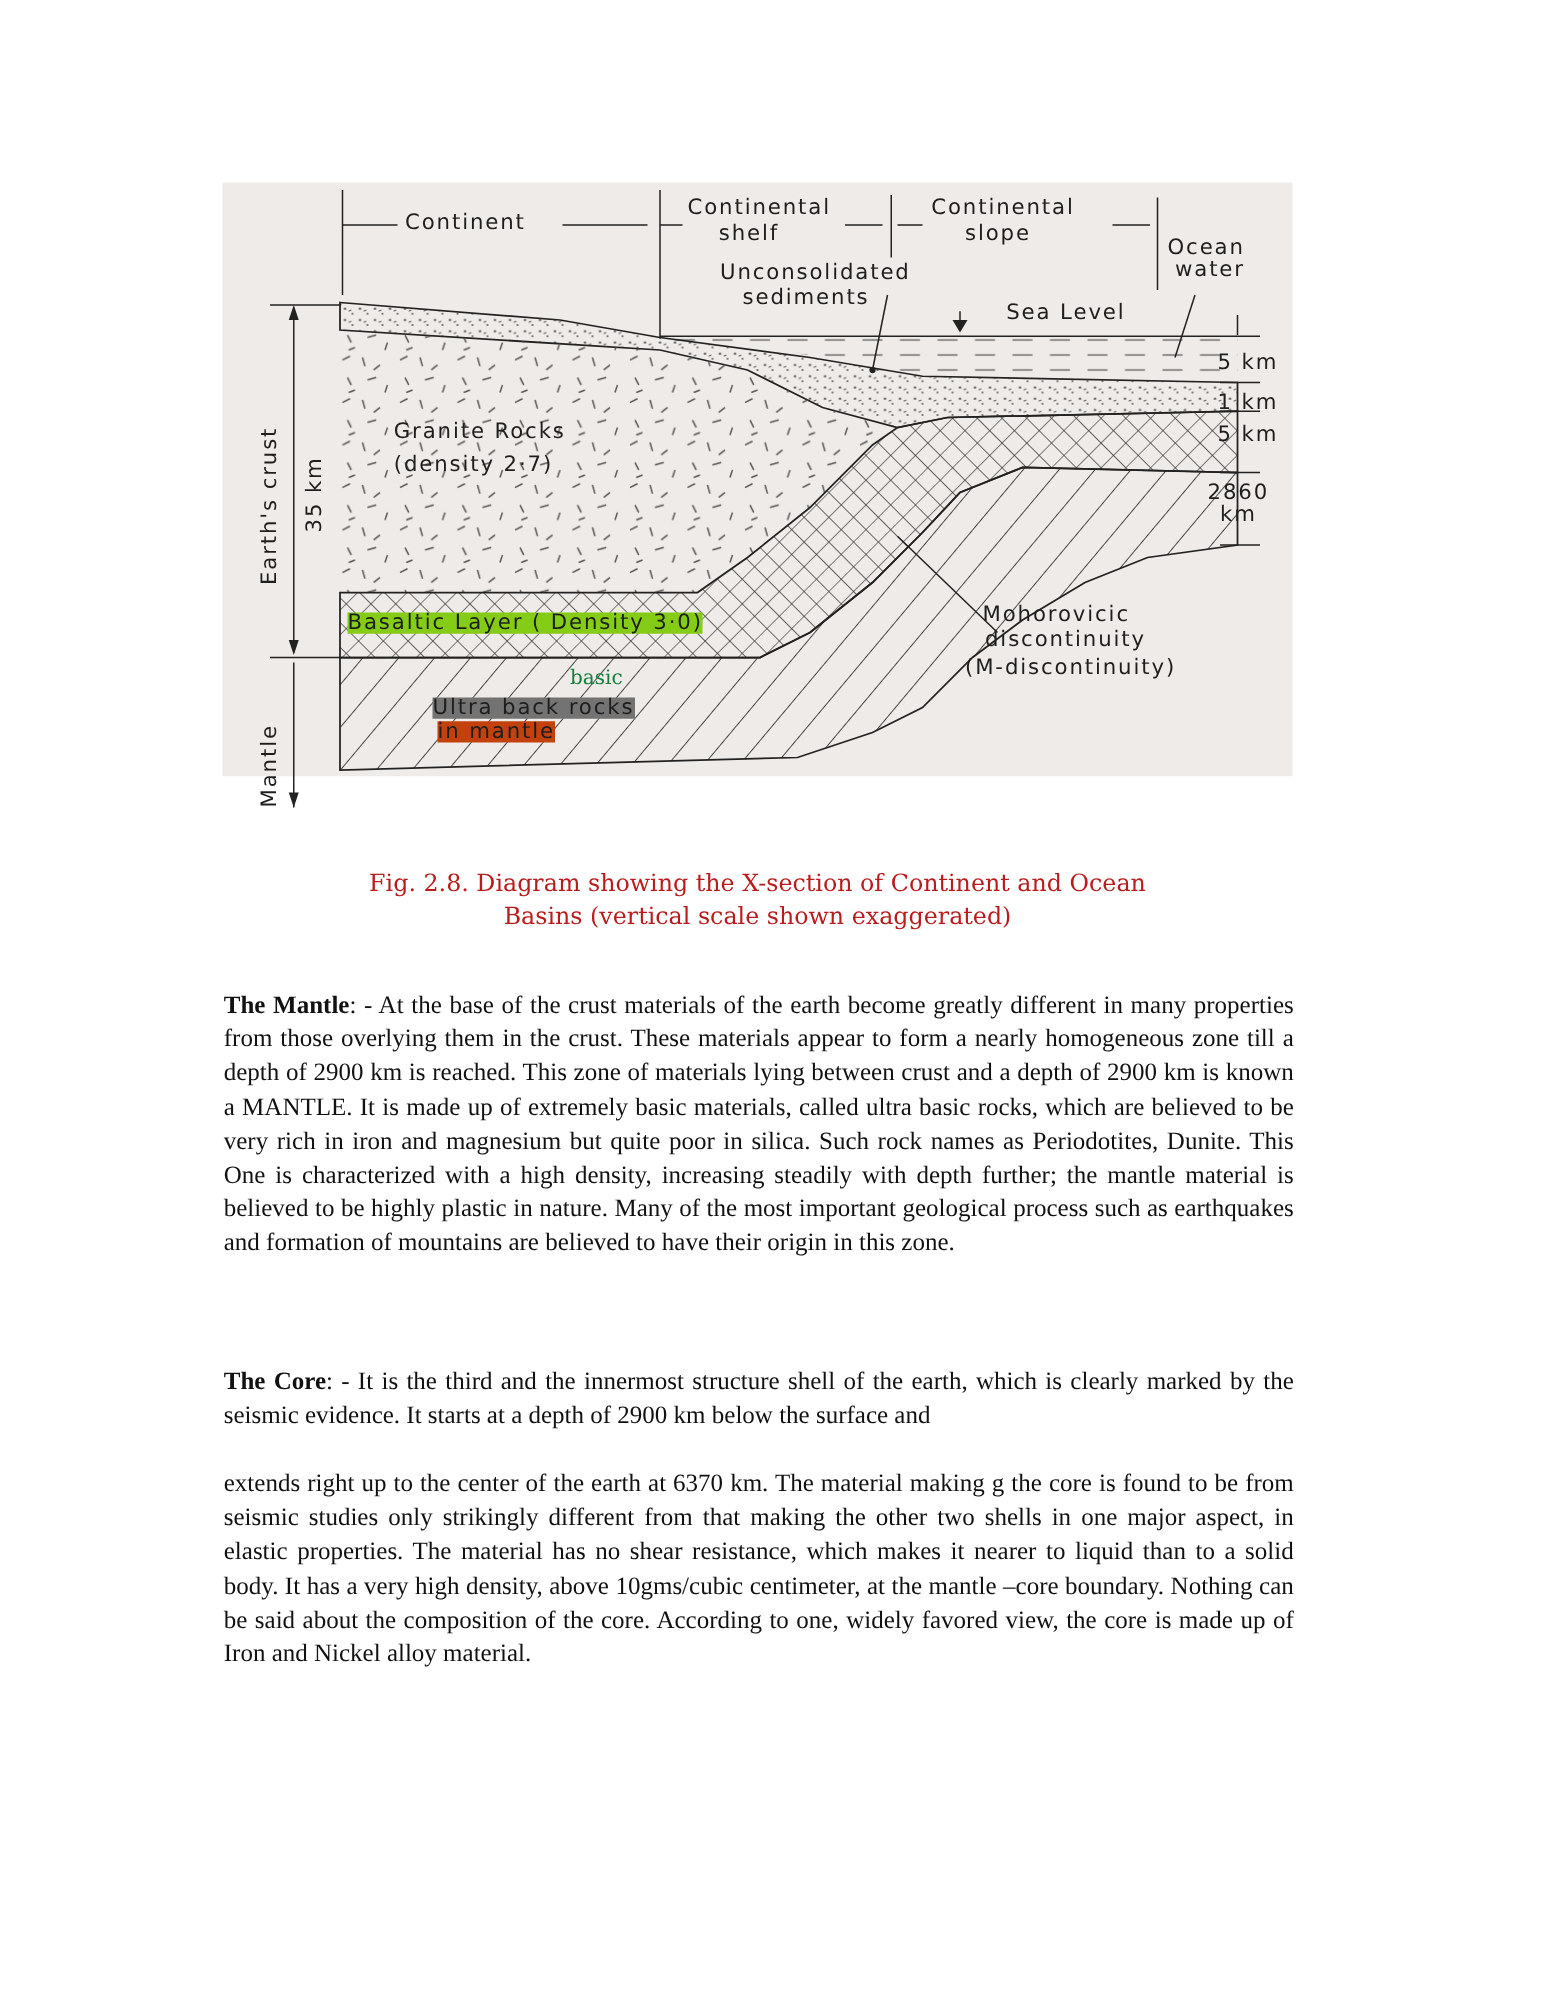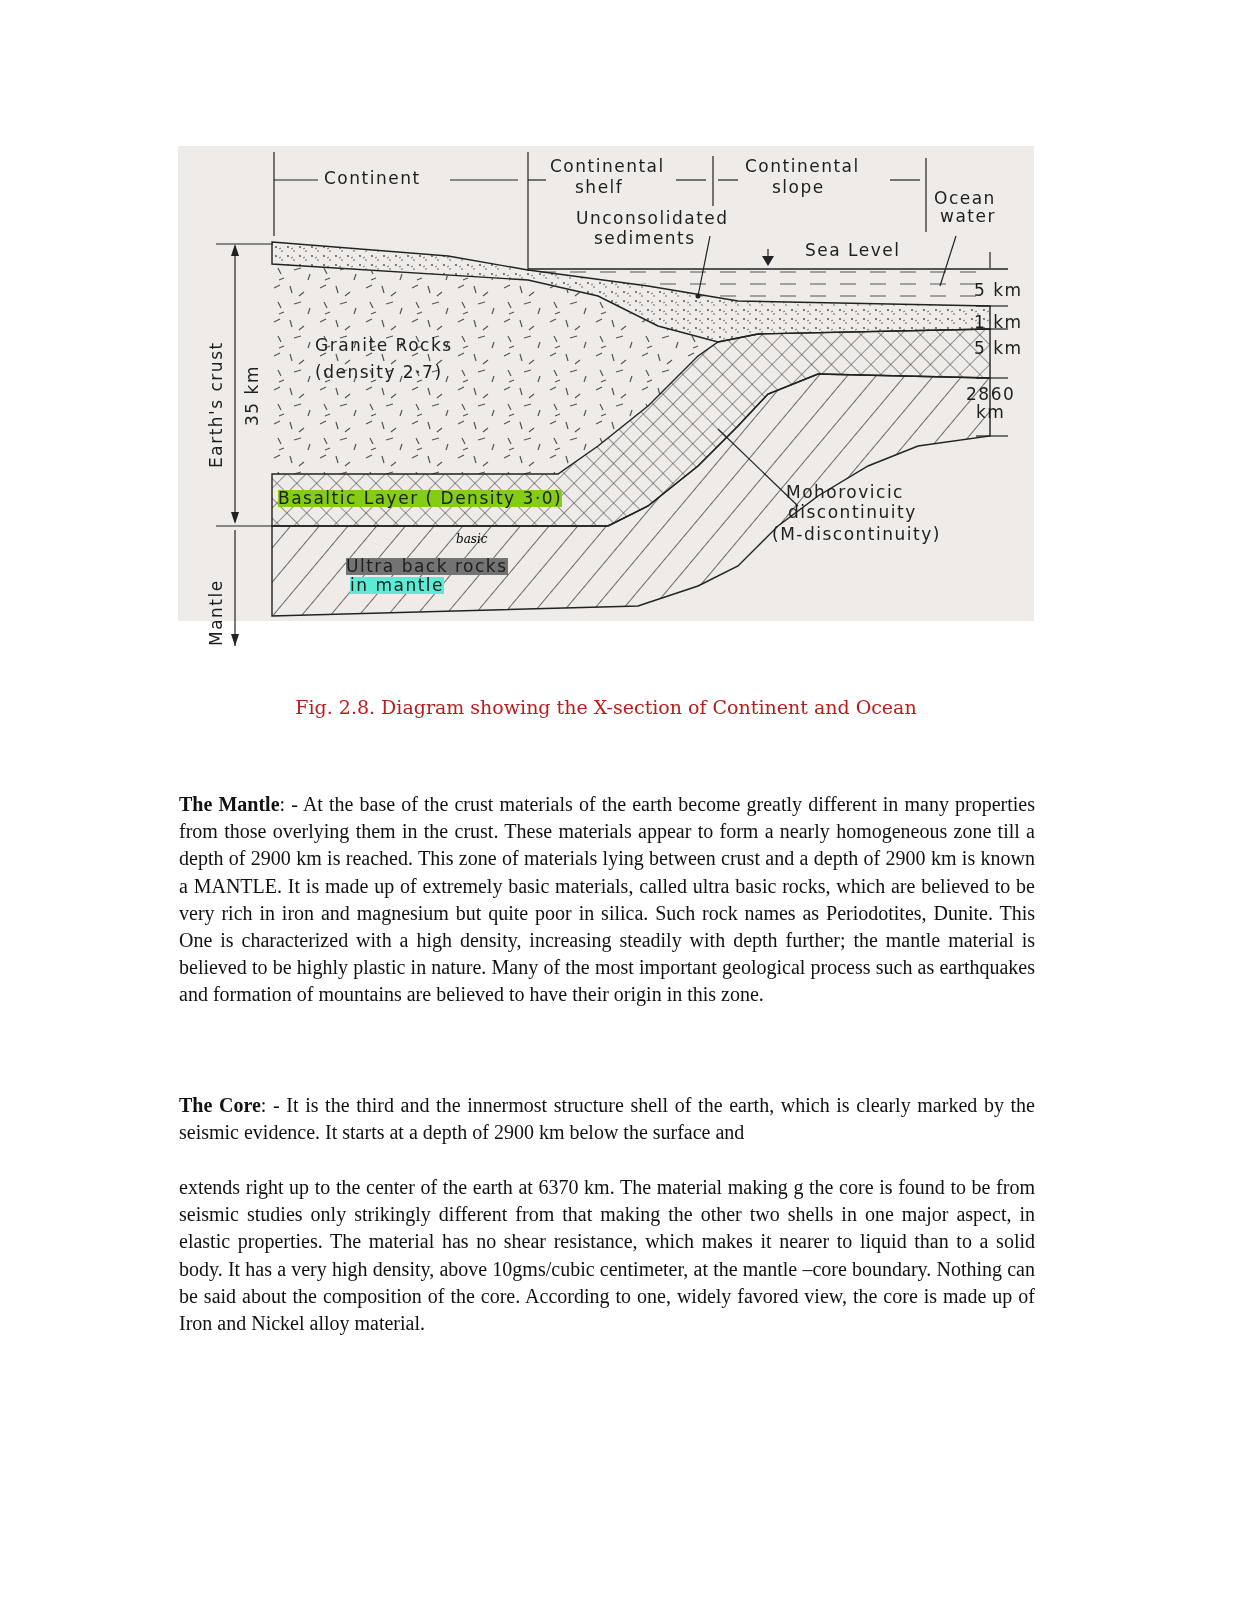--- a/index.html
+++ b/index.html
@@ -11,21 +11,21 @@
   .figure svg { position: absolute; left: 0; top: 0; }
   .diag-label {
     position: absolute; font-family: "DejaVu Sans", sans-serif; font-size: 17px;
     color: #1e1e1e; letter-spacing: 1.5px; white-space: nowrap; line-height: 1;
   }
   .vert-label {
     position: absolute; font-family: "DejaVu Sans", sans-serif; font-size: 17px;
     color: #1e1e1e; letter-spacing: 1.5px; white-space: nowrap; line-height: 1;
     transform-origin: left top; transform: rotate(-90deg);
   }
-  .hand { font-family: "DejaVu Serif", serif; font-style: italic; color: #000000; font-size: 12px; }
+  .hand { font-family: "DejaVu Serif", serif; color: #15803d; font-size: 16px; }
   .caption {
     position: absolute; left: 0; width: 856px; text-align: center;
     font-family: "DejaVu Serif", serif; font-size: 19px; color: #b91c1c; line-height: 26px;
   }
   .body-text {
     position: absolute; left: 179px; width: 856px;
     font-family: "Liberation Serif", serif; font-size: 20px; line-height: 27.2px;
     color: #111; text-align: justify;
   }
   .body-text p { margin: 0; }
@@ -109,34 +109,35 @@
   <span class="diag-label" style="left:756px;top:44px;">Ocean</span>
   <span class="diag-label" style="left:762px;top:62px;">water</span>
   <span class="diag-label" style="left:398px;top:64px;">Unconsolidated</span>
   <span class="diag-label" style="left:416px;top:84px;">sediments</span>
   <span class="diag-label" style="left:627px;top:96px;">Sea Level</span>
   <span class="diag-label" style="left:137px;top:191px;">Granite Rocks</span>
   <span class="diag-label" style="left:137px;top:218px;">(density 2·7)</span>
   <span class="diag-label" style="left:100px;top:344px;background:#84cc16;">Basaltic Layer ( Density 3·0)</span>
   <span class="hand" style="position:absolute;left:278px;top:386px;">basic</span>
   <span class="diag-label" style="left:168px;top:412px;background:#737373;">Ultra back rocks</span>
-  <span class="diag-label" style="left:172px;top:431px;background:#5eead4;">in mantle</span>
+  <span class="diag-label" style="left:172px;top:431px;background:#c2410c;">in mantle</span>
   <span class="diag-label" style="left:608px;top:338px;">Mohorovicic</span>
   <span class="diag-label" style="left:610px;top:358px;">discontinuity</span>
   <span class="diag-label" style="left:594px;top:380px;">(M-discontinuity)</span>
   <span class="diag-label" style="left:796px;top:136px;">5 km</span>
   <span class="diag-label" style="left:796px;top:168px;">1 km</span>
   <span class="diag-label" style="left:796px;top:194px;">5 km</span>
   <span class="diag-label" style="left:788px;top:240px;">2860</span>
   <span class="diag-label" style="left:798px;top:258px;">km</span>
   <span class="vert-label" style="left:30px;top:322px;">Earth's crust</span>
   <span class="vert-label" style="left:66px;top:280px;">35 km</span>
   <span class="vert-label" style="left:30px;top:500px;">Mantle</span>
 
   <div class="caption" style="top:548px;">Fig. 2.8. Diagram showing the X-section of Continent and Ocean</div>
+  <div class="caption" style="top:574px;">Basins (vertical scale shown exaggerated)</div>
 </div>
 
 <div class="body-text" style="top:791px;">
   <p><b>The Mantle</b><span>: - At the base of the crust materials of the earth become greatly different in many properties from those overlying them in the crust. These materials appear to form a nearly homogeneous zone till a depth of 2900 km is reached. This zone of materials lying between crust and a depth of 2900 km is known a MANTLE. It is made up of extremely basic materials, called ultra basic rocks, which are believed to be very rich in iron and magnesium but quite poor in silica. Such rock names   as Periodotites, Dunite. This One is characterized with a high density, increasing steadily with depth further; the mantle material is believed to be highly plastic in nature. Many of the most important geological process such as earthquakes and formation of mountains are believed to have their origin in this zone.</span></p>
 </div>
 
 <div class="body-text" style="top:1092px;">
   <p><b>The Core</b><span>: - It is the third and the innermost structure shell of the earth, which is clearly marked by the seismic evidence. It starts at a depth of 2900 km below the surface and</span></p>
 </div>
 

